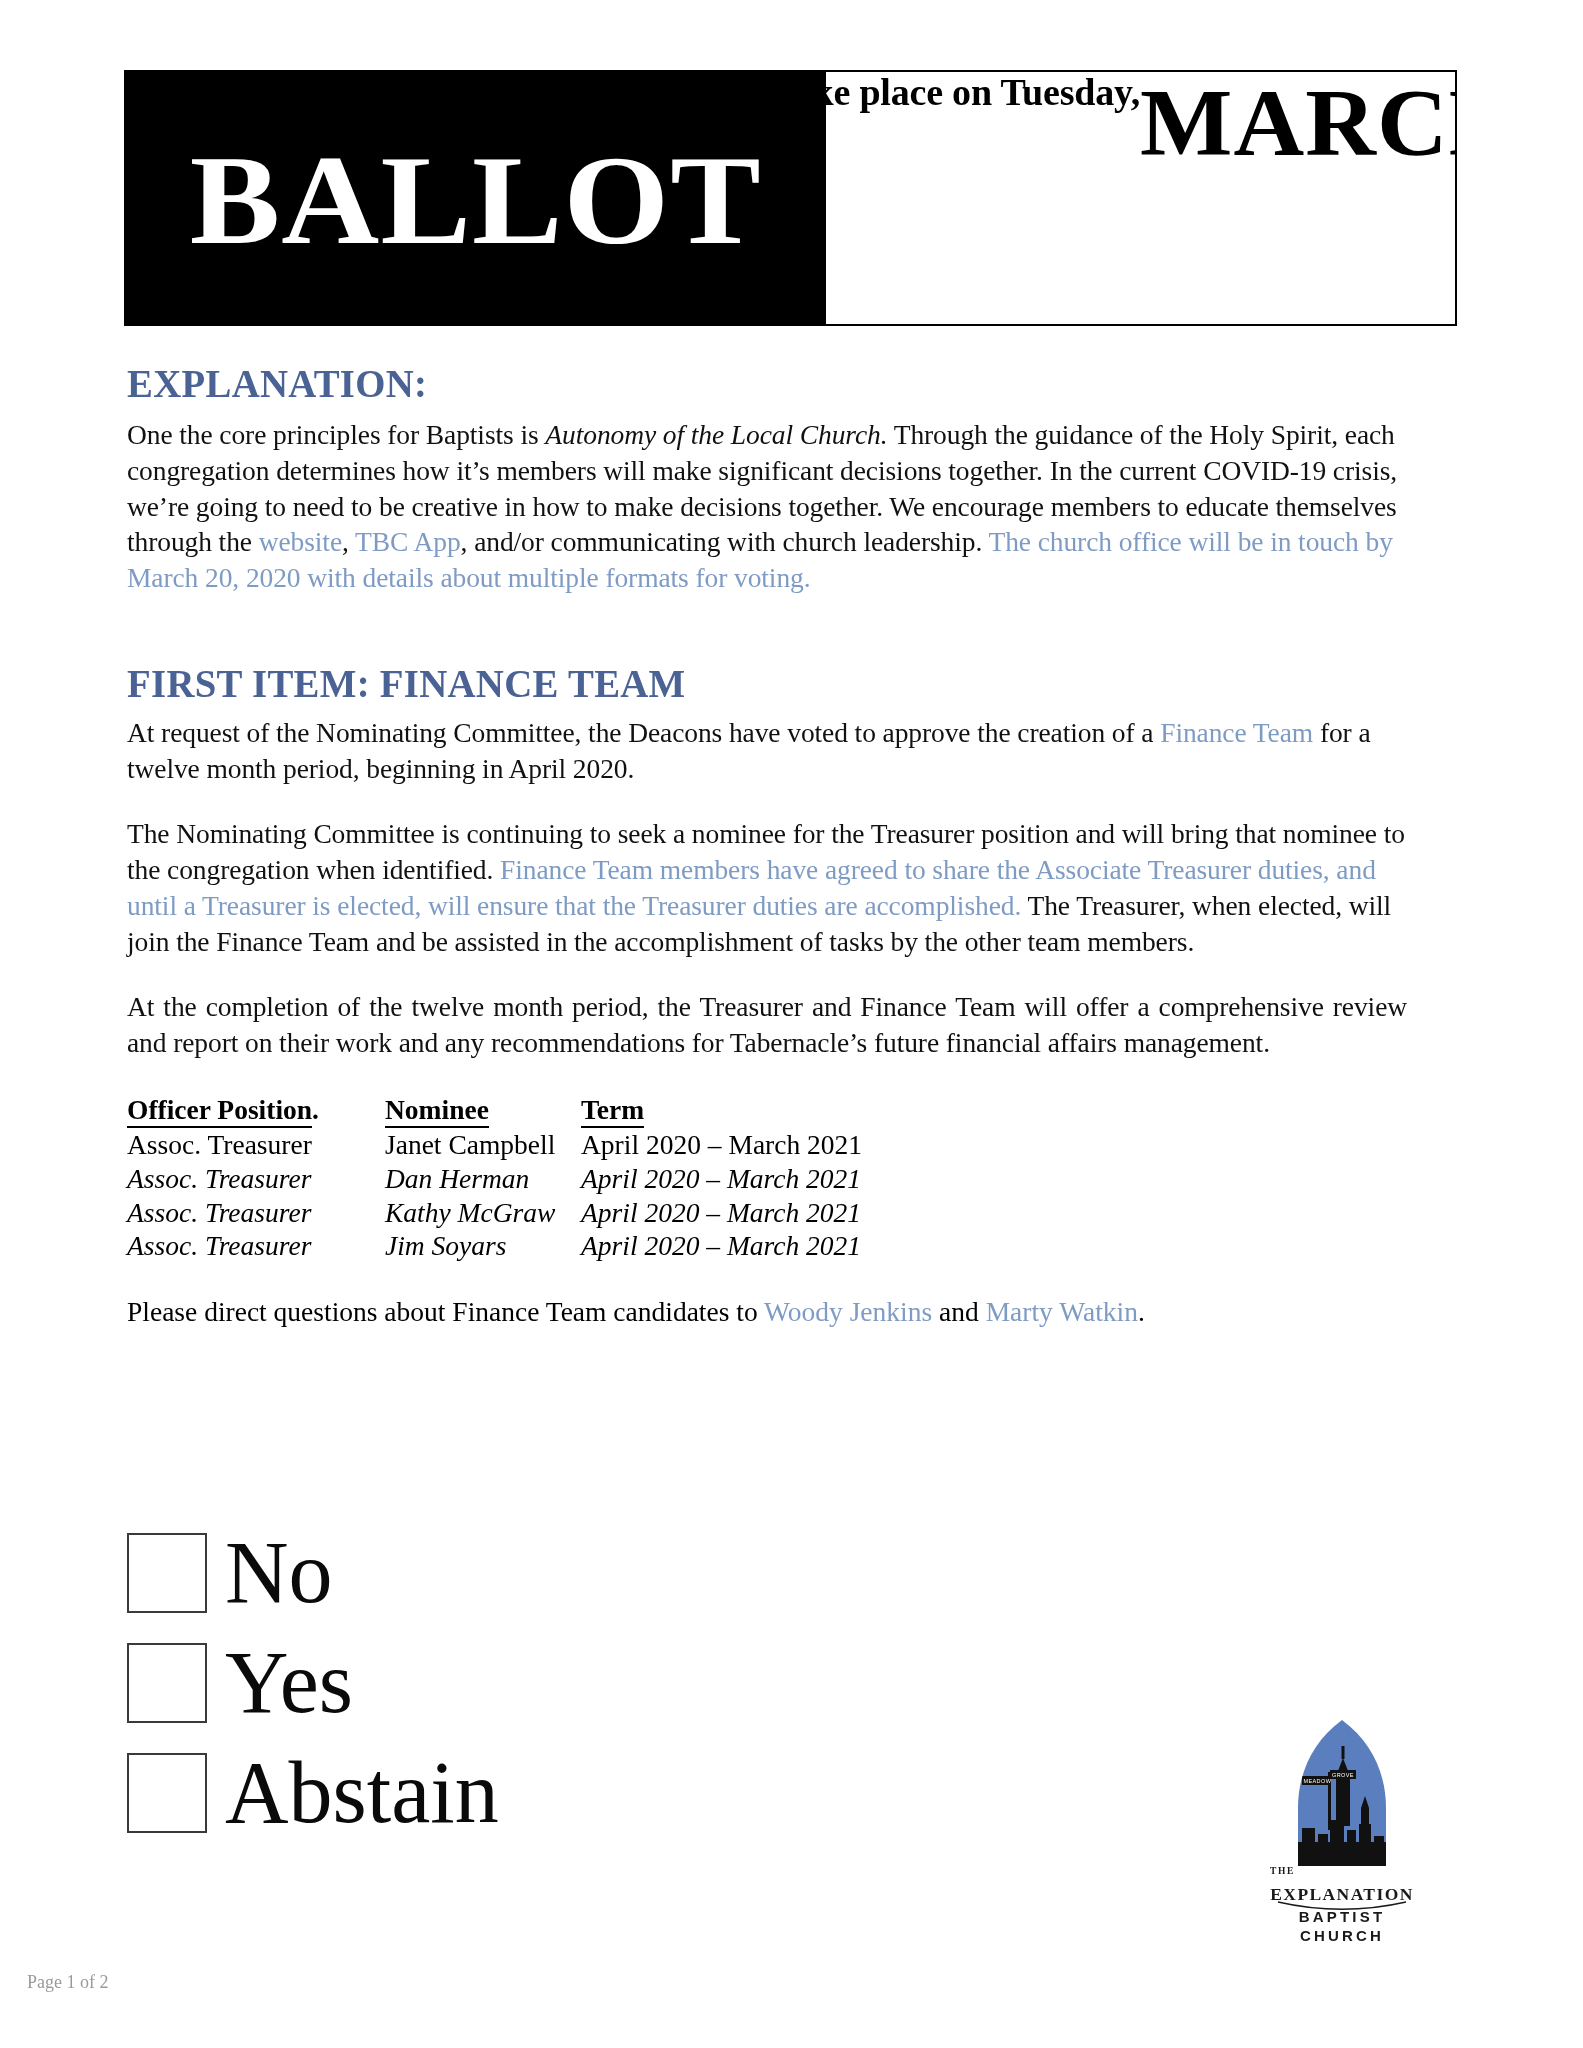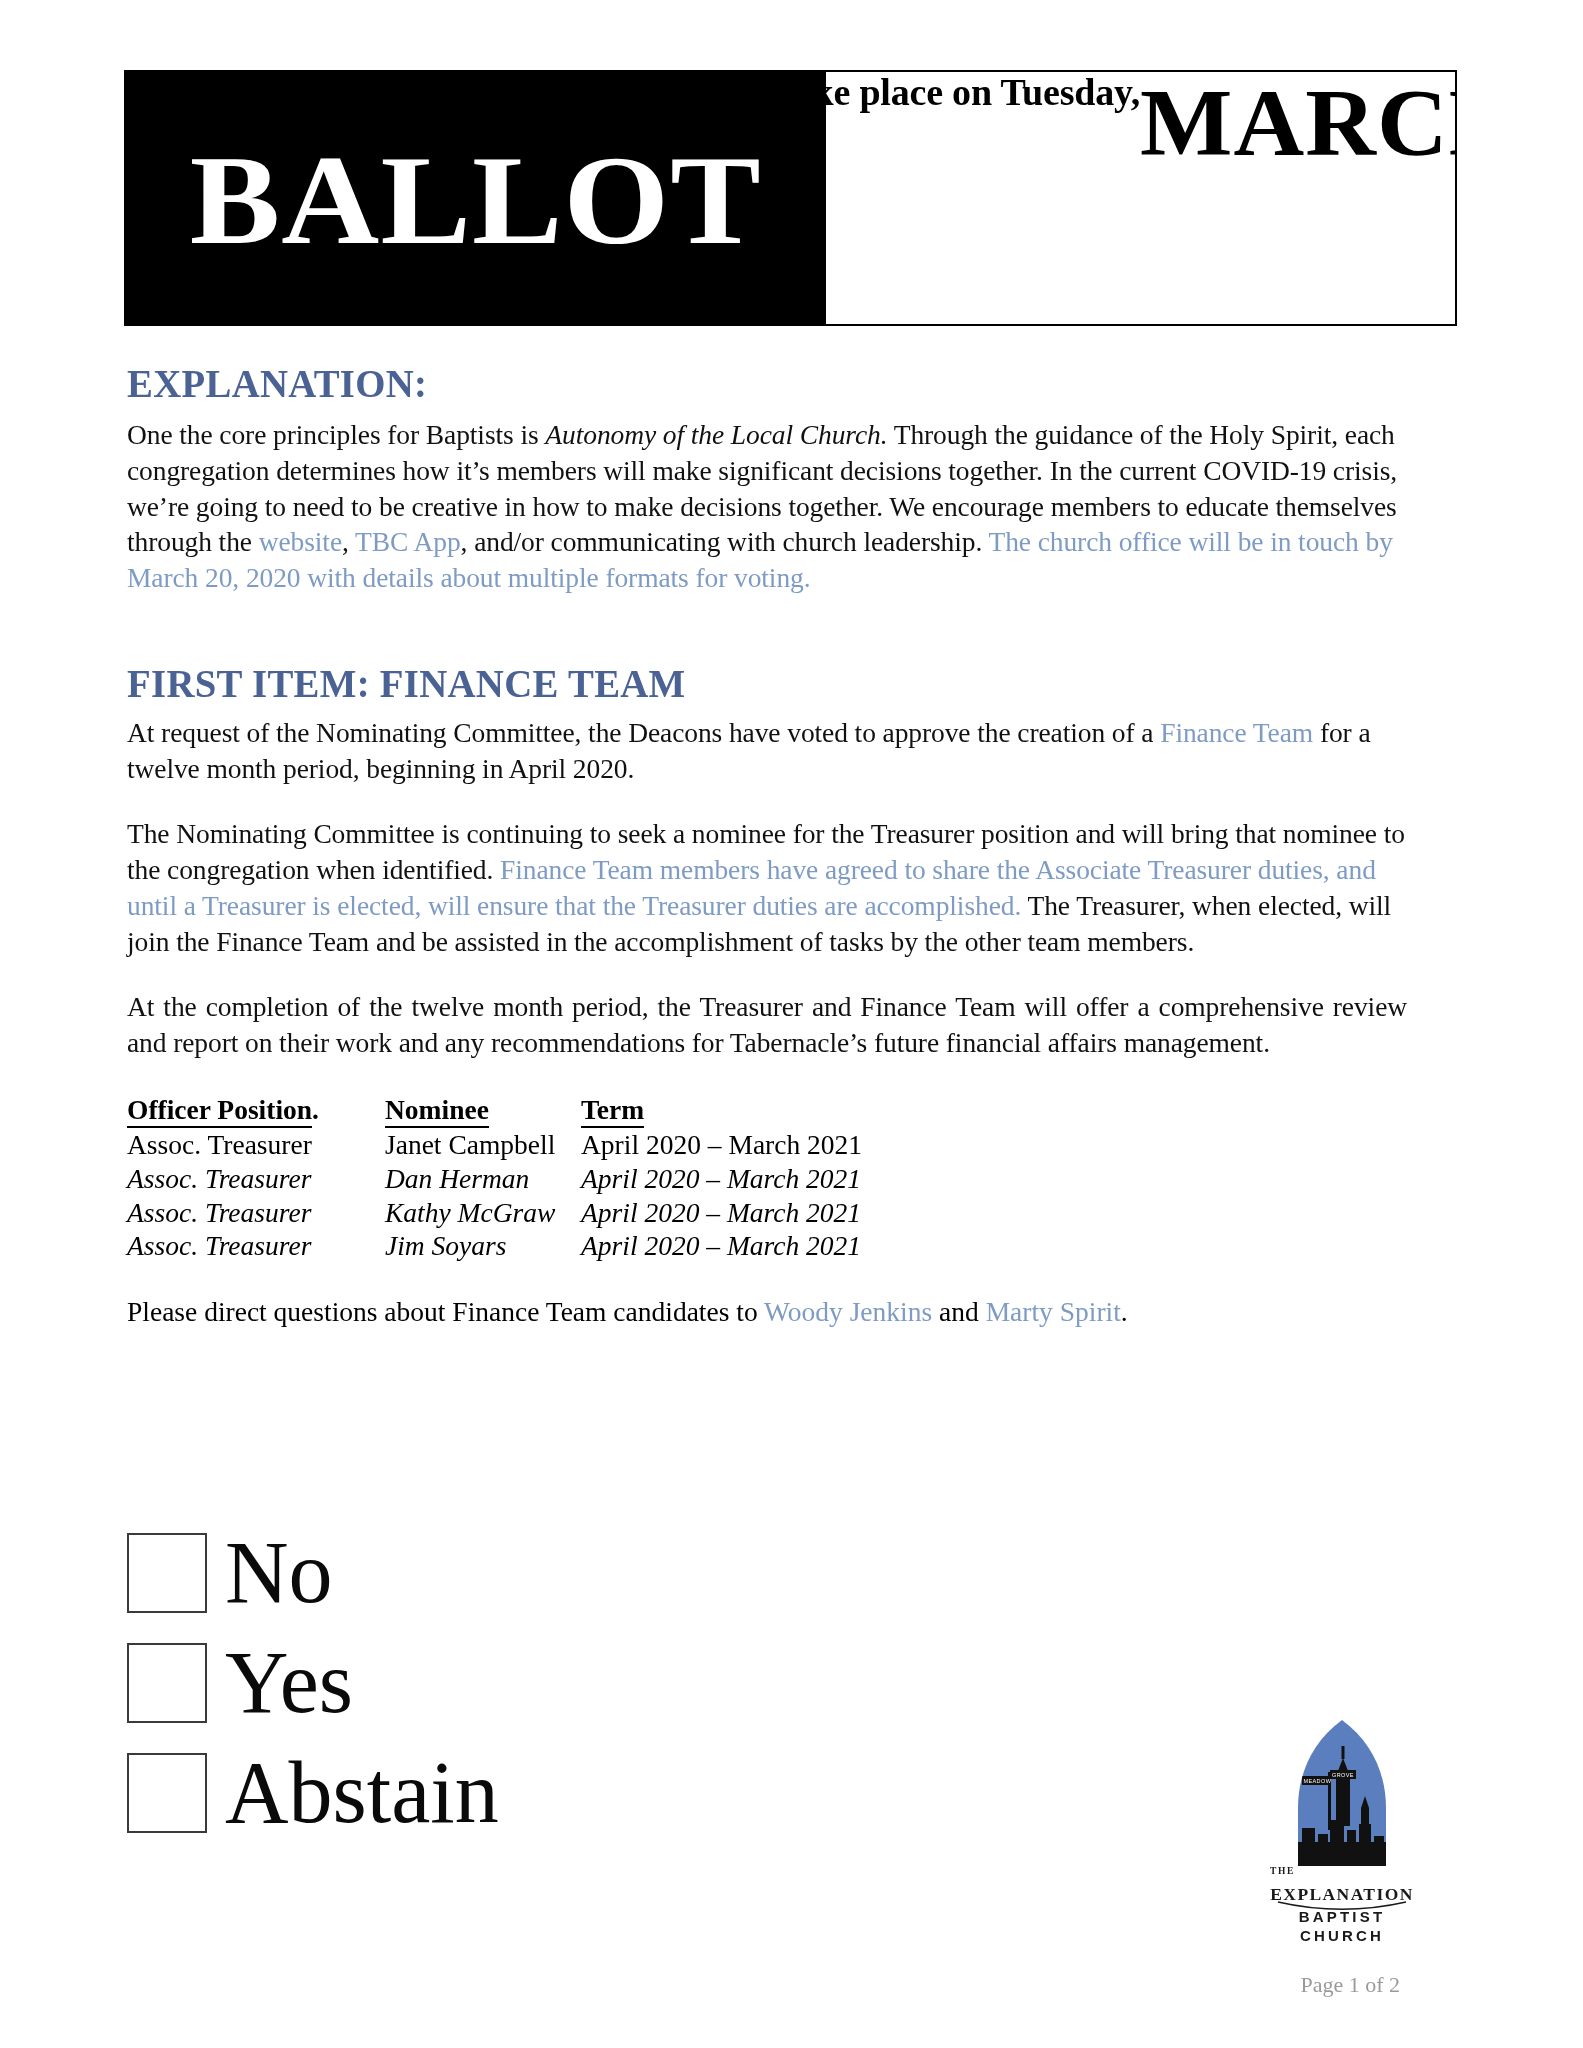--- a/index.html
+++ b/index.html
@@ -222,24 +222,25 @@
     line-height: 1.25;
     color: #1a1a1a;
   }
 
   
   .footer {
     position: absolute;
     left: 0;
     top: 1972px;
     width: 1400px;
-    text-align: right;
-    font-family: "Liberation Serif", "DejaVu Serif", serif;
-    font-size: 22px;
+    text-align: left;
+    font-family: "Liberation Serif", "DejaVu Serif", serif;
+    font-size: 18px;
     color: #9a9a9a;
+    padding-left: 27px;
   }
 </style>
 </head>
 <body>
 
 <div class="page">
 
   <div class="banner">
     <div class="banner-left">
       <div class="banner-title">BALLOT</div>
@@ -289,21 +290,21 @@
           <td class="col-term">April 2020 – March 2021</td>
         </tr>
         <tr class="italic-row">
           <td class="col-pos">Assoc. Treasurer</td>
           <td class="col-nom">Jim Soyars</td>
           <td class="col-term">April 2020 – March 2021</td>
         </tr>
       </tbody>
     </table>
 
-    <p class="direct-q"><span>Please direct questions about Finance Team candidates to </span><span class="blue">Woody Jenkins</span><span> and </span><span class="blue">Marty Spirit</span><span>.</span></p>
+    <p class="direct-q"><span>Please direct questions about Finance Team candidates to </span><span class="blue">Woody Jenkins</span><span> and </span><span class="blue">Marty Watkin</span><span>.</span></p>
 
   </div>
 
   <div class="choices">
     <div class="choice-row">
       <div class="checkbox"></div>
       <div class="choice-label">No</div>
     </div>
     <div class="choice-row">
       <div class="checkbox"></div>

